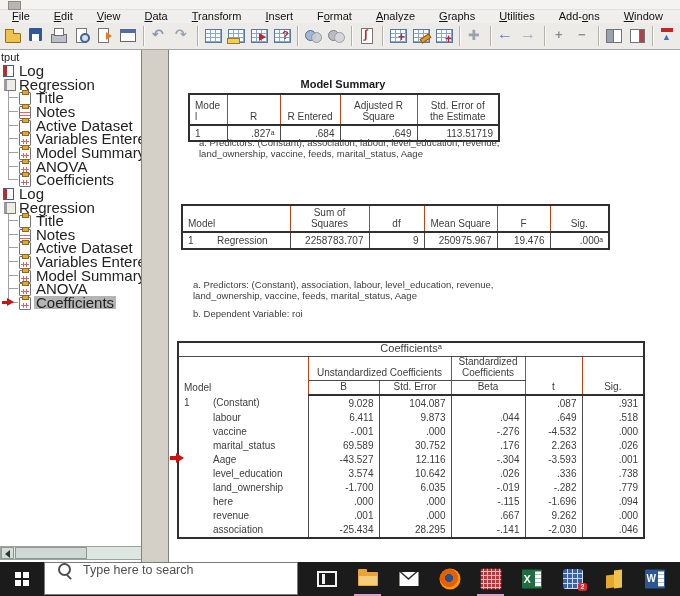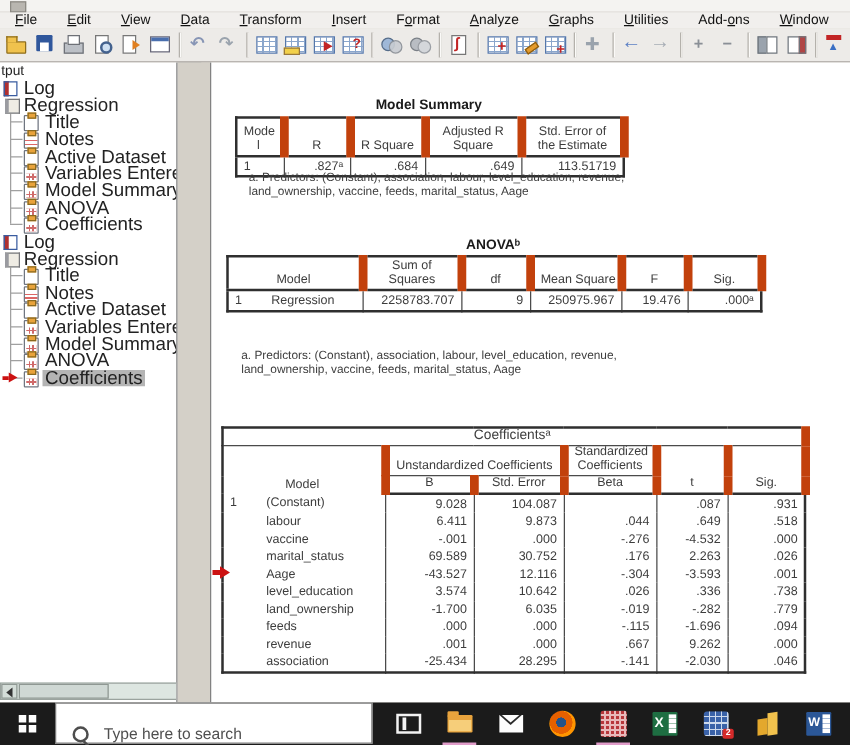--- a/index.html
+++ b/index.html
@@ -93,21 +93,21 @@
   .sb-thumb{position:absolute;left:14px;top:0;width:72px;height:12px;background:#cfd8d4;border:1px solid #8f9893;box-sizing:border-box}
 
   
   #splitter{position:absolute;left:161px;top:50px;width:7px;height:512px;background:#d4d0c8}
   #content{position:absolute;left:168px;top:50px;width:512px;height:512px;background:#fff;border-left:1px solid #828282;box-sizing:border-box;overflow:hidden}
   .out-title{position:absolute;font-size:11px;font-weight:bold;color:#1a1a1a;text-align:center}
   .fn{position:absolute;font-size:9.5px;color:#3d3d3d;line-height:10.5px}
   table.spss{position:absolute;border-collapse:collapse;table-layout:fixed;font-size:10px;color:#3d3d3d}
   table.spss th,table.spss td{padding:0 5px;overflow:hidden;white-space:nowrap;font-weight:normal}
   table.spss{border:2px solid #2f2f2f}
-  table.spss th{border-left:1px solid #4a4a4a;border-right:7px solid #c2410c;text-align:center;vertical-align:bottom;line-height:11px;padding-bottom:2px}
+  table.spss th{border-left:1px solid #4a4a4a;border-right:1px solid #c2410c;vertical-align:bottom;line-height:11px;padding-bottom:2px}
   table.spss td{border-left:1px solid #4a4a4a;border-right:1px solid #4a4a4a;text-align:right}
   table.spss thead tr.colrow th{border-bottom:2px solid #2f2f2f}
   table.spss td.c-m,table.spss td.c-model,table.spss td.c-label{text-align:left}
   #anova-table td.c-m,#coef-table td.c-m{border-right:none}
   #anova-table td.c-label,#coef-table td.c-label{border-left:none}
   th.model-h{text-align:left;vertical-align:bottom}
   th.tcap{border-bottom:1px solid #4a4a4a;font-weight:bold;font-size:11px;text-align:center;padding:2px 0}
   th.grp{border-bottom:1px solid #4a4a4a;vertical-align:bottom}
   th.noline{border-bottom:none}
   #ms-title{left:19px;top:28px;width:310px}
@@ -125,21 +125,21 @@
   #coef-table tbody td{height:14.1px}
   #content-arrow{left:1px;top:403px}
   .red-arrow.big::before{left:0;top:3px;width:6px;height:4px}
   .red-arrow.big::after{left:6px;border-left:8px solid #cc1212;border-top:5px solid transparent;border-bottom:5px solid transparent}
   th.wrap div{line-height:10.5px}
 
   
   #taskbar{position:absolute;left:0;top:562px;width:680px;height:34px;background:#1b1b1b}
   #start-button{position:absolute;left:0;top:0;width:44px;height:34px}
   .win-logo{position:absolute;left:15px;top:10px;width:6px;height:6px;background:#fdfdfd;box-shadow:8px 0 0 #fdfdfd,0 8px 0 #fdfdfd,8px 8px 0 #fdfdfd}
-  #search-box{position:absolute;left:44px;top:0;width:254px;height:33px;background:#fff;border:1px solid #7a7a7a;box-sizing:border-box;display:flex;align-items:flex-end}
+  #search-box{position:absolute;left:44px;top:0;width:254px;height:33px;background:#fff;border:1px solid #7a7a7a;box-sizing:border-box;display:flex;align-items:flex-start}
   #search-glass{width:9px;height:9px;border:2px solid #4d4d4d;border-radius:50%;margin-left:13px;position:relative}
   #search-glass::after{content:"";position:absolute;left:8px;top:9px;width:2px;height:6px;background:#4d4d4d;transform:rotate(-45deg)}
   #search-text{margin-left:12px;font-size:12.5px;color:#4f4f4f}
   #task-icons{position:absolute;left:306px;top:0;white-space:nowrap}
   .tk{width:41px;height:34px;position:relative;display:inline-block;vertical-align:top}
   .tk .ic{position:absolute;left:50%;top:50%;transform:translate(-50%,-50%)}
   .tk.active::after{content:"";position:absolute;left:7px;bottom:0;width:27px;height:2px;background:#e09cc9}
   .tk-task-view-icon .ic{width:16px;height:12px;border:2px solid #f2f2f2;background:transparent}
   .tk-task-view-icon .ic::before{content:"";position:absolute;left:3px;top:1px;width:3px;height:10px;background:#f2f2f2}
   .tk-file-explorer-icon .ic{width:20px;height:14px;background:#e8a33d;border-radius:1px}
@@ -280,21 +280,21 @@
           <col style="width:77px">
           <col style="width:82px">
         </colgroup>
       <thead>
         <tr class="colrow">
           <th class="model-h wrap">
             <div>Mode</div>
               <div>l</div>
           </th>
           <th>R</th>
-          <th>R Square</th>
+          <th>R Entered</th>
           <th class="wrap">
             <div>Adjusted R</div>
               <div>Square</div>
           </th>
           <th class="wrap">
             <div>Std. Error of</div>
               <div>the Estimate</div>
           </th>
         </tr>
       </thead>
@@ -306,21 +306,20 @@
             <td class="c-adj">.649</td>
             <td class="c-se">113.51719</td>
           </tr>
         </tbody>
     </table>
     <div class="fn" id="ms-fn">
       <div>a. Predictors: (Constant), association, labour, level_education, revenue,</div>
       <div>land_ownership, vaccine, feeds, marital_status, Aage</div>
     </div>
 
-    <div class="out-title" id="anova-title">ANOVAᵇ</div>
     <table class="spss" id="anova-table">
       <colgroup>
           <col style="width:30px">
           <col style="width:78px">
           <col style="width:79px">
           <col style="width:55px">
           <col style="width:73px">
           <col style="width:53px">
           <col style="width:59px">
         </colgroup>
@@ -345,20 +344,21 @@
             <td class="c-df">9</td>
             <td class="c-ms">250975.967</td>
             <td class="c-f">19.476</td>
             <td class="c-sig">.000ᵃ</td>
           </tr>
         </tbody>
     </table>
     <div class="fn" id="anova-fn">
       <div>a. Predictors: (Constant), association, labour, level_education, revenue,</div>
       <div>land_ownership, vaccine, feeds, marital_status, Aage</div>
+      <div class="fnb">b. Dependent Variable: roi</div>
     </div>
 
     <table class="spss" id="coef-table">
       <colgroup>
           <col style="width:30px">
           <col style="width:100px">
           <col style="width:71px">
           <col style="width:72px">
           <col style="width:74px">
           <col style="width:57px">
@@ -445,21 +445,21 @@
             <td class="c-m"></td>
             <td class="c-label">land_ownership</td>
             <td class="c-b">-1.700</td>
             <td class="c-se">6.035</td>
             <td class="c-beta">-.019</td>
             <td class="c-t">-.282</td>
             <td class="c-sig">.779</td>
           </tr>
           <tr>
             <td class="c-m"></td>
-            <td class="c-label">feeds</td>
+            <td class="c-label">here</td>
             <td class="c-b">.000</td>
             <td class="c-se">.000</td>
             <td class="c-beta">-.115</td>
             <td class="c-t">-1.696</td>
             <td class="c-sig">.094</td>
           </tr>
           <tr>
             <td class="c-m"></td>
             <td class="c-label">revenue</td>
             <td class="c-b">.001</td>

